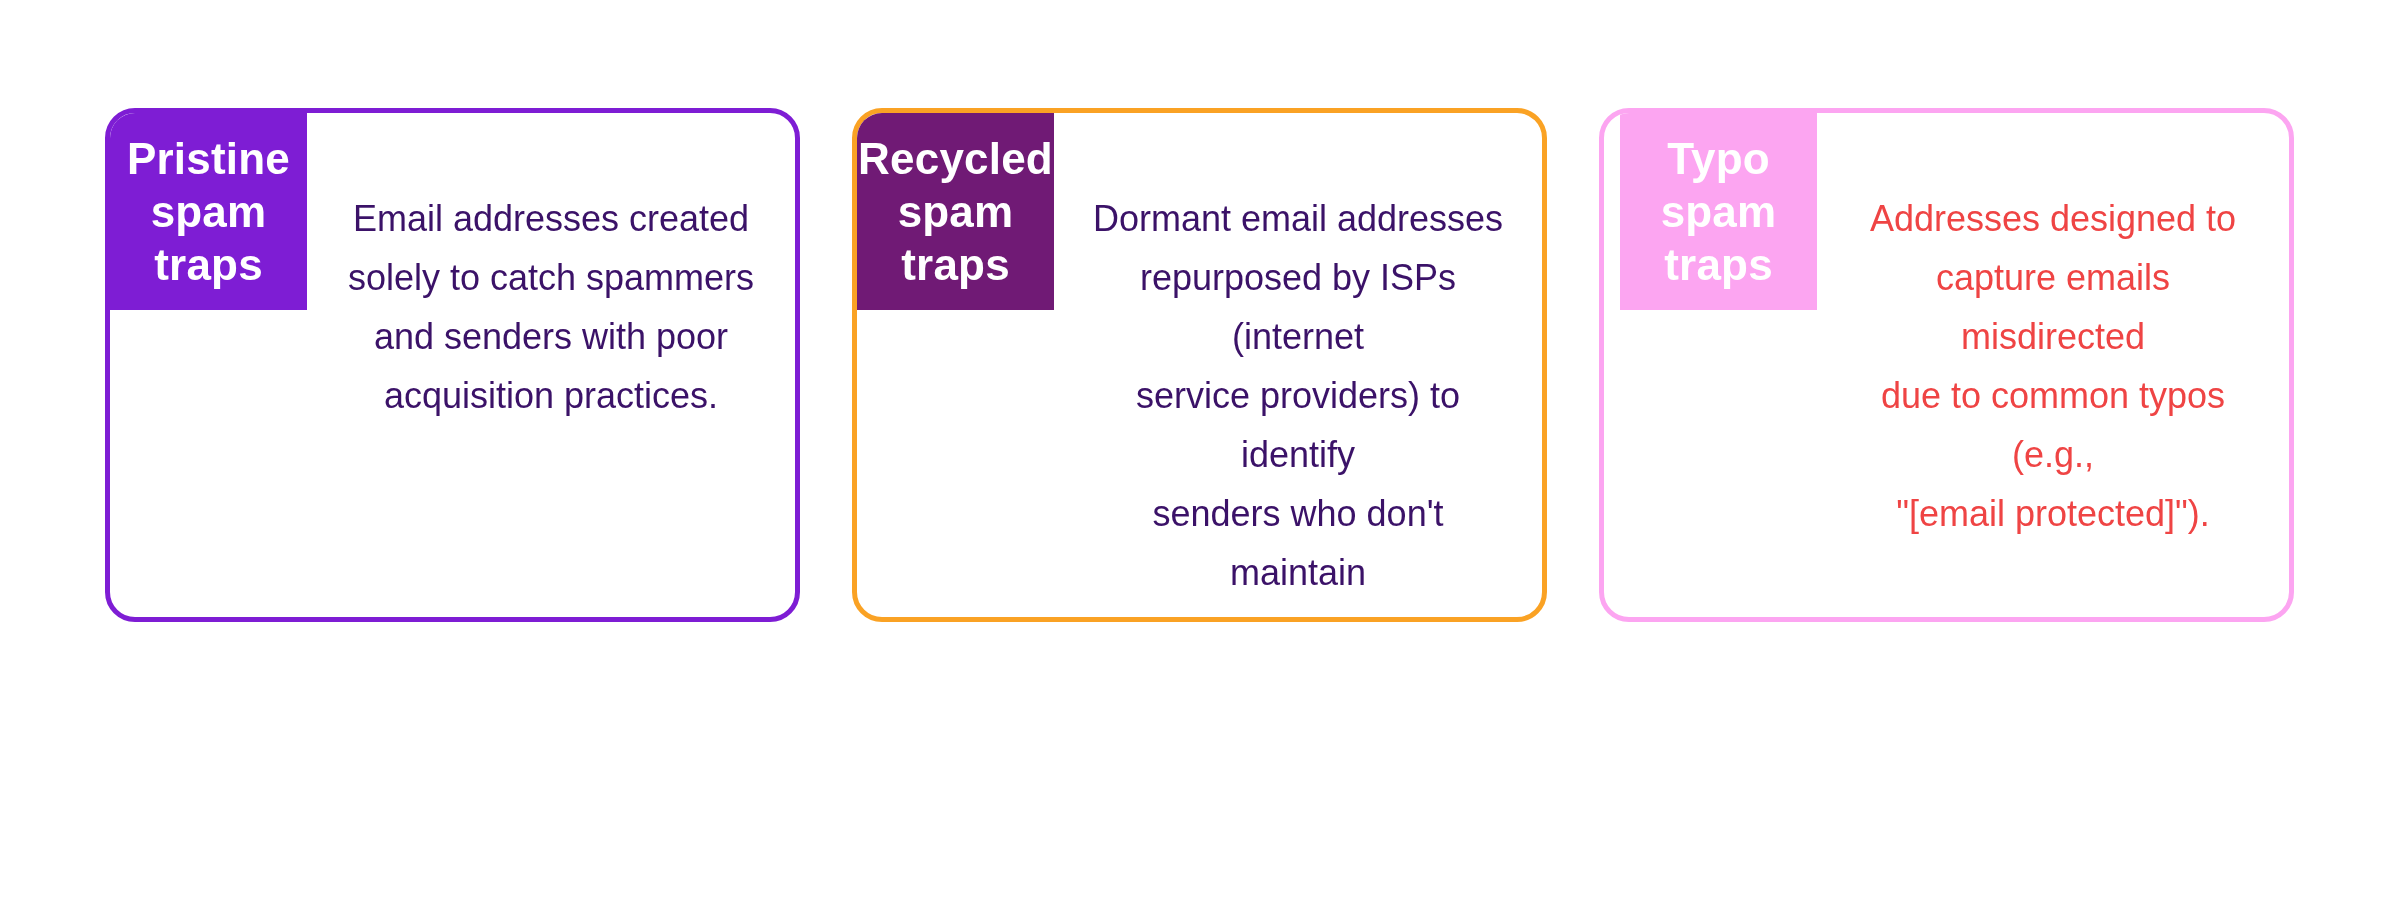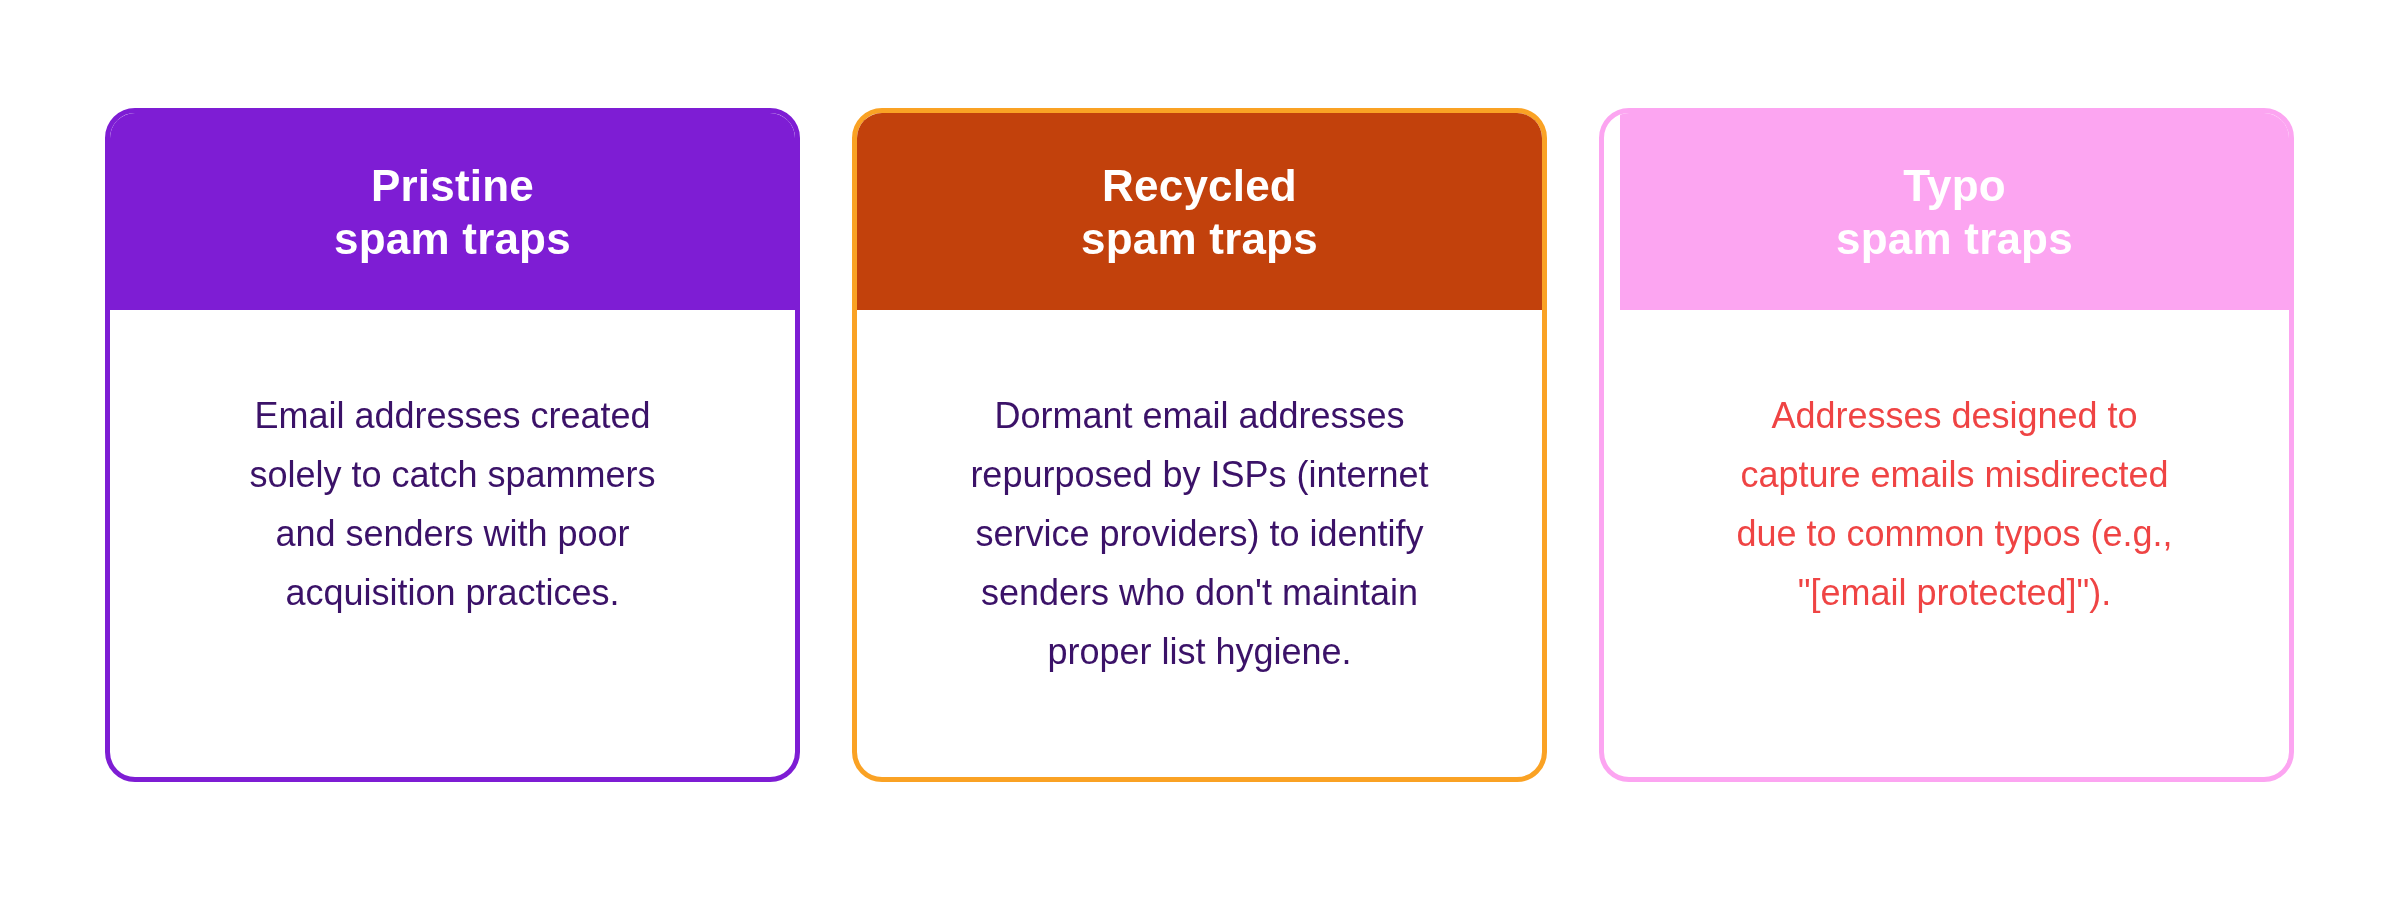--- a/index.html
+++ b/index.html
@@ -16,28 +16,28 @@
   }
   .cards-row {
     position: absolute;
     top: 108px;
     left: 105px;
     display: flex;
     gap: 52px;
   }
   .card {
     width: 695px;
-    height: 674px;
+    height: 514px;
     box-sizing: border-box;
     border: 5px solid #000;
     border-radius: 30px;
     background: #ffffff;
     overflow: hidden;
     display: flex;
-    flex-direction: column;
+    flex-direction: row;
   }
   .card-header {
     height: 197px;
     flex: 0 0 197px;
     display: flex;
     align-items: center;
     justify-content: center;
     text-align: center;
   }
   .card-title {
@@ -70,21 +70,21 @@
     </div>
     <div class="card-body">
       <div class="card-body-text" style="color: rgb(59, 18, 104);">Email addresses created
 solely to catch spammers
 and senders with poor
 acquisition practices.</div>
     </div>
   </div>
 
   <div class="card" style="border-color: rgb(250, 162, 36);">
-    <div class="card-header" style="background-color: #c2410c;">
+    <div class="card-header" style="background-color: #701a75;">
       <div class="card-title" style="color: rgb(255, 255, 255);">Recycled
 spam traps</div>
     </div>
     <div class="card-body">
       <div class="card-body-text" style="color: rgb(59, 18, 104);">Dormant email addresses
 repurposed by ISPs (internet
 service providers) to identify
 senders who don't maintain
 proper list hygiene.</div>
     </div>

